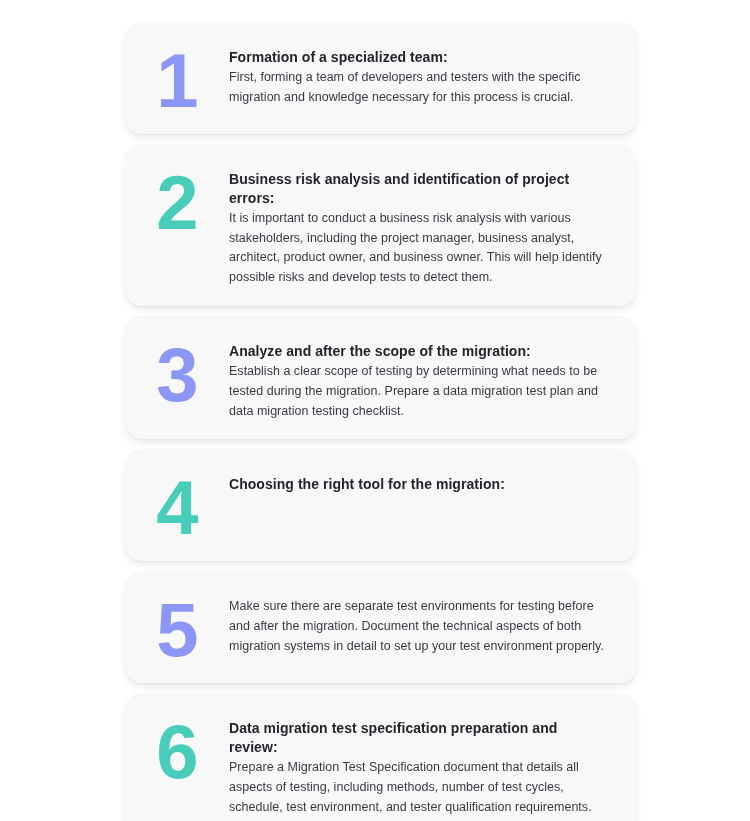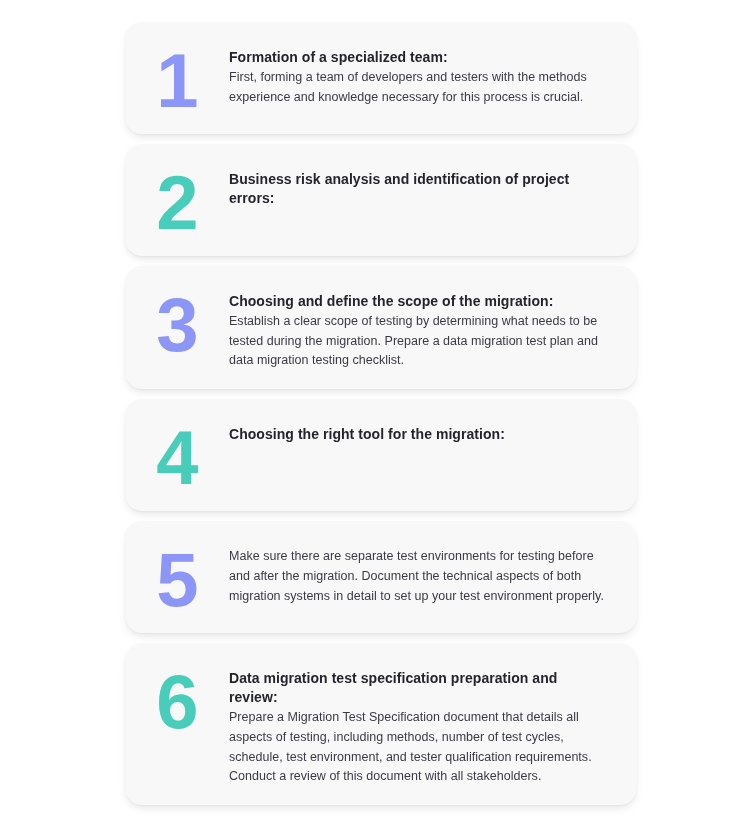--- a/index.html
+++ b/index.html
@@ -88,35 +88,36 @@
 </style>
 </head>
 <body>
 
 <div id="steps-list">
 
   <div class="step-card" data-index="0">
     <div class="step-number accent-purple">1</div>
     <div class="step-body">
       <p class="step-title">Formation of a specialized team:</p>
-      <p class="step-text">First, forming a team of developers and testers with the methods experience and knowledge necessary for this process is crucial.</p>
+      <p class="step-text">First, forming a team of developers and testers with the specific migration and knowledge necessary for this process is crucial.</p>
     </div>
   </div>
 
   <div class="step-card" data-index="1">
     <div class="step-number accent-teal">2</div>
     <div class="step-body">
       <p class="step-title">Business risk analysis and identification of project errors:</p>
+      <p class="step-text">It is important to conduct a business risk analysis with various stakeholders, including the project manager, business analyst, architect, product owner, and business owner. This will help identify possible risks and develop tests to detect them.</p>
     </div>
   </div>
 
   <div class="step-card" data-index="2">
     <div class="step-number accent-purple">3</div>
     <div class="step-body">
-      <p class="step-title">Choosing and define the scope of the migration:</p>
+      <p class="step-title">Analyze and after the scope of the migration:</p>
       <p class="step-text">Establish a clear scope of testing by determining what needs to be tested during the migration. Prepare a data migration test plan and data migration testing checklist.</p>
     </div>
   </div>
 
   <div class="step-card" data-index="3">
     <div class="step-number accent-teal">4</div>
     <div class="step-body">
       <p class="step-title">Choosing the right tool for the migration:</p>
     </div>
   </div>

